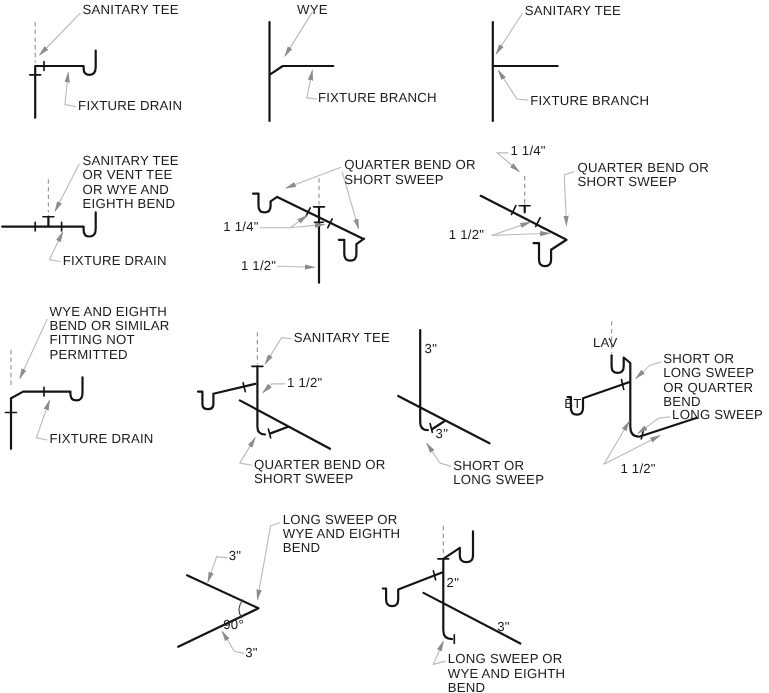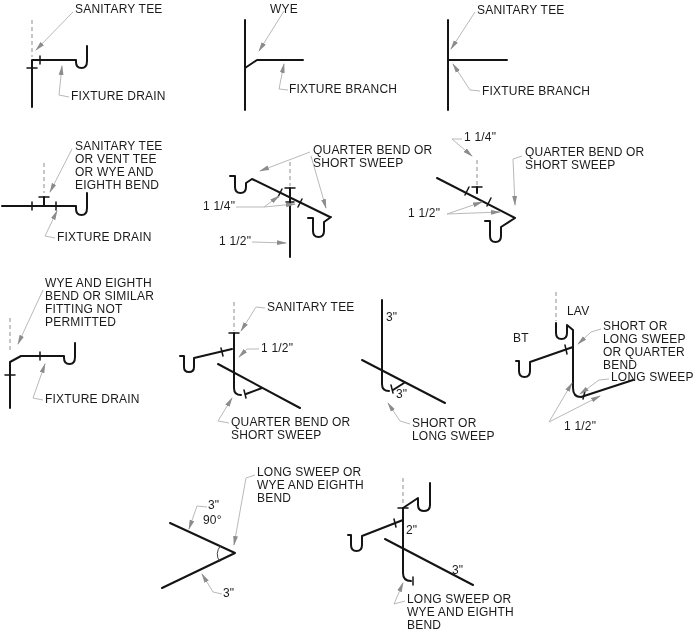--- a/index.html
+++ b/index.html
@@ -170,34 +170,34 @@
 <div class="lbl" style="left:267px;top:301px">SANITARY TEE</div>
 <div class="lbl" style="left:261px;top:342px">1 1/2"</div>
 <div class="lbl" style="left:231px;top:416px">QUARTER BEND OR
 SHORT SWEEP</div>
 
 <div class="lbl" style="left:386px;top:311px">3"</div>
 <div class="lbl" style="left:396px;top:388px">3"</div>
 <div class="lbl" style="left:412px;top:417px">SHORT OR
 LONG SWEEP</div>
 
-<div class="lbl" style="left:567px;top:305px">LAV</div>
-<div class="lbl" style="left:513px;top:332px">BT</div>
+<div class="lbl" style="left:539px;top:305px">LAV</div>
+<div class="lbl" style="left:513px;top:361px">BT</div>
 <div class="lbl" style="left:603px;top:320px">SHORT OR
 LONG SWEEP
 OR QUARTER
 BEND</div>
 <div class="lbl" style="left:611px;top:371px">LONG SWEEP</div>
 <div class="lbl" style="left:564px;top:420px">1 1/2"</div>
 
 <div class="lbl" style="left:257px;top:466px">LONG SWEEP OR
 WYE AND EIGHTH
 BEND</div>
 <div class="lbl" style="left:208px;top:499px">3"</div>
-<div class="lbl" style="left:203px;top:514px">90°</div>
+<div class="lbl" style="left:203px;top:562px">90°</div>
 <div class="lbl" style="left:223px;top:587px">3"</div>
 
 <div class="lbl" style="left:406px;top:524px">2"</div>
 <div class="lbl" style="left:452px;top:564px">3"</div>
 <div class="lbl" style="left:407px;top:593px">LONG SWEEP OR
 WYE AND EIGHTH
 BEND</div>
 
 </div>
 

